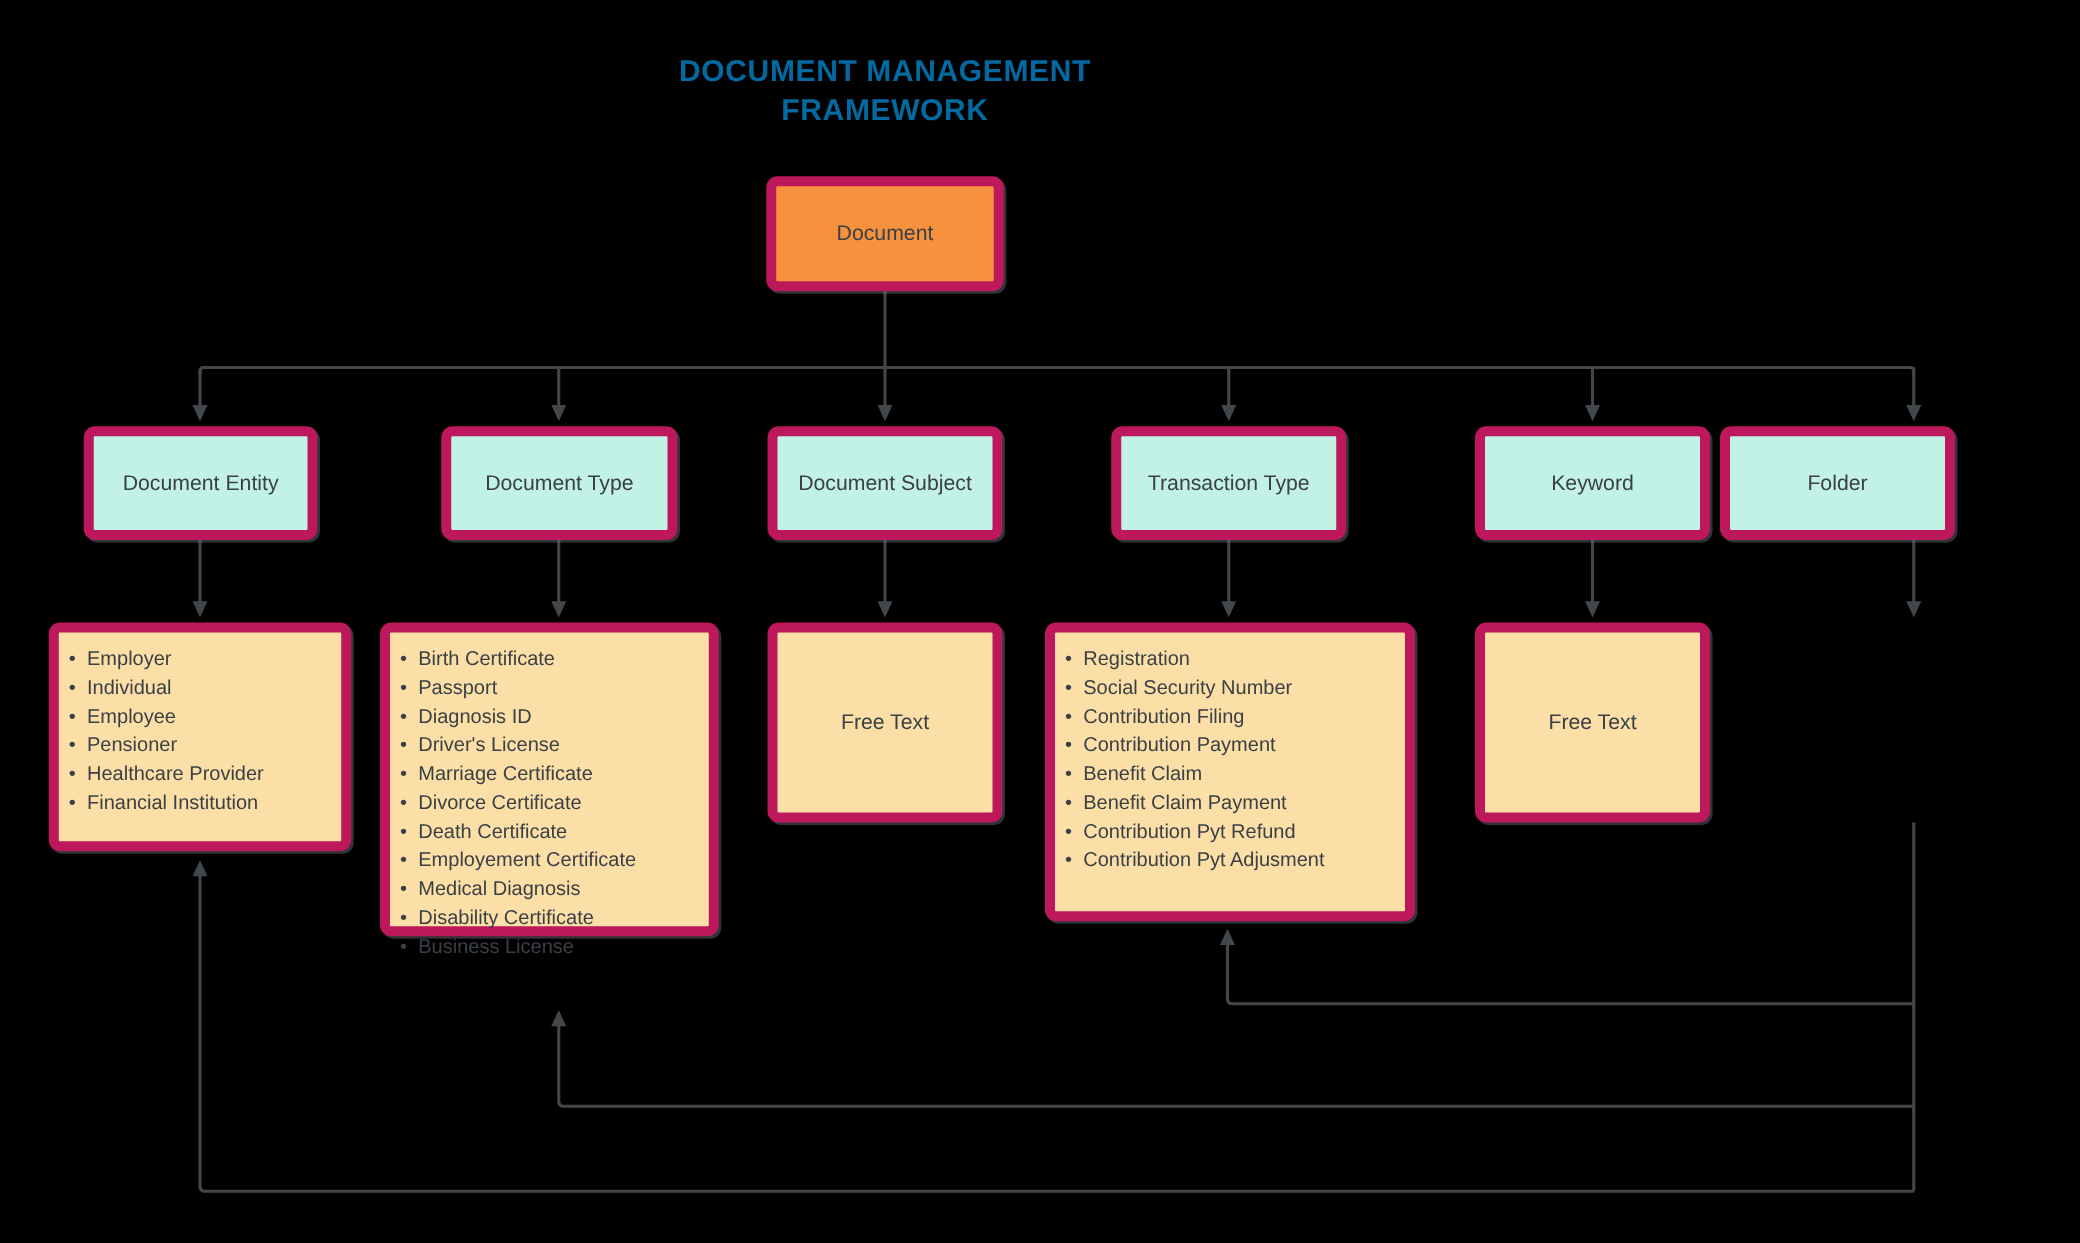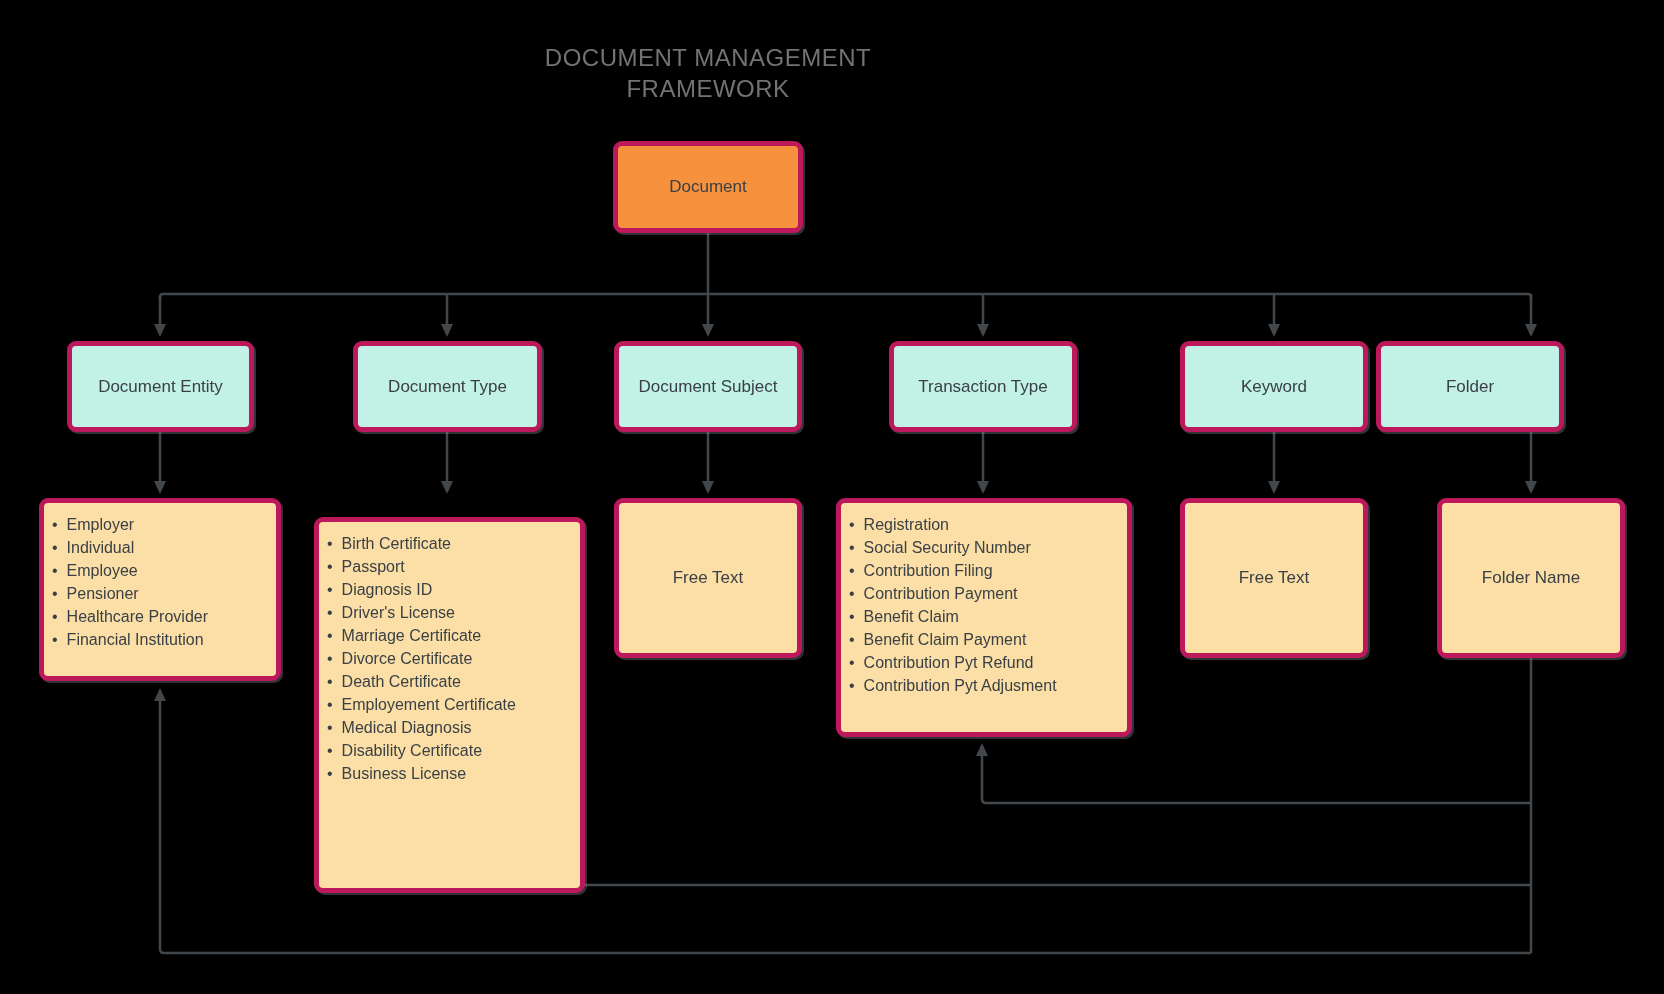--- a/index.html
+++ b/index.html
@@ -6,44 +6,44 @@
   .stage{
     position:relative;
     width:1664px;height:994px;
     background:#000;
     font-family:"Liberation Sans", sans-serif;
     overflow:hidden;
   }
   .connectors{position:absolute;left:0;top:0;width:1664px;height:994px;pointer-events:none;}
   .title{
     position:absolute;left:408px;top:42px;width:600px;
-    text-align:center;color:#737373;font-weight:normal;
+    text-align:center;color:#0369a1;font-weight:bold;
     font-size:24px;line-height:31px;letter-spacing:.5px;
   }
   .node{
     position:absolute;box-sizing:border-box;
-    border:5px solid #be185d;border-radius:9px;
+    border:8px solid #be185d;border-radius:9px;
     box-shadow:2px 2px 0 rgba(120,131,142,.4);
     color:#3a4045;
   }
   .node.center{
     display:flex;align-items:center;justify-content:center;
     font-size:17px;text-align:center;
   }
   .root-node{background:#f6913e;left:613px;top:141px;width:190px;height:92px;}
   .cat{background:#c2f2e6;top:341px;height:91px;}
   .val{background:#fbdfa6;top:498px;}
   .cat.c1{left:67px;width:187px;}
   .cat.c2{left:353px;width:189px;}
   .cat.c3{left:614px;width:188px;justify-content:center;}
   .cat.c4{left:889px;width:188px;text-align:right;}
   .cat.c5{left:1180px;width:188px;}
   .cat.c6{left:1376px;width:188px;}
   .val.c1{left:39px;width:242px;height:183px;}
-  .val.c2{left:314px;width:271px;height:376px;margin-top:19px;}
+  .val.c2{left:304px;width:271px;height:251px;}
   .val.c3{left:614px;width:188px;height:160px;}
   .val.c4{left:836px;width:296px;height:239px;}
   .val.c5{left:1180px;width:188px;height:160px;}
   .val.c6{left:1437px;width:188px;height:160px;}
   .list{
     margin:0;padding:10px 6px 0 8px;list-style:none;
     font-size:16px;line-height:23px;
   }
   .list li{white-space:nowrap;}
   .list li::before{content:"\2022";margin-right:9px;}
@@ -152,17 +152,14 @@
       <li>Benefit Claim Payment</li>
       <li>Contribution Pyt Refund</li>
       <li>Contribution Pyt Adjusment</li>
     </ul>
   </div>
 
   <div class="node center val c5">
     <span>Free Text</span>
   </div>
 
-  <div class="node center val c6">
-    <span>Folder Name</span>
-  </div>
 
 </div>
 
 </body></html>

